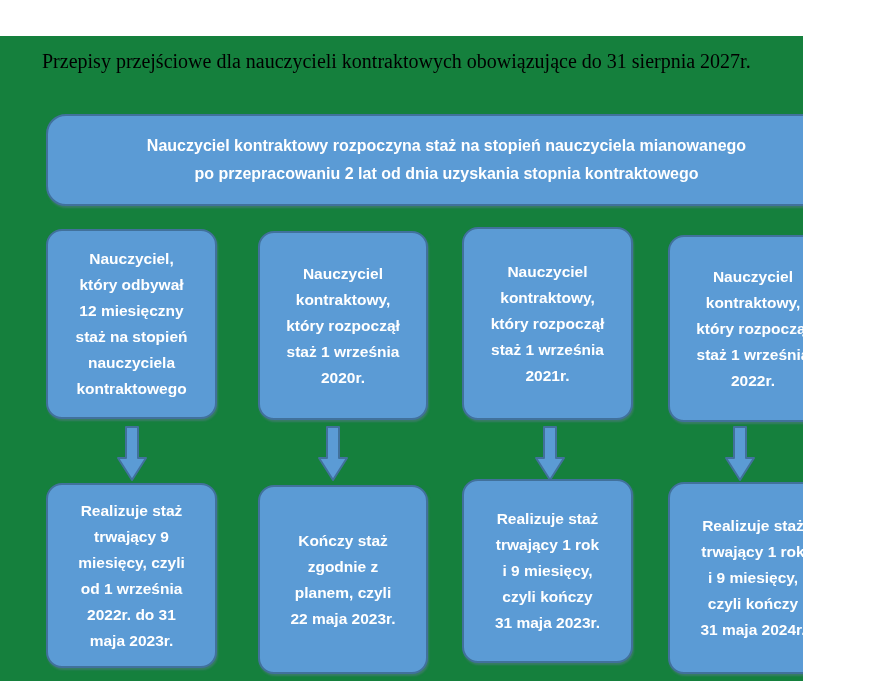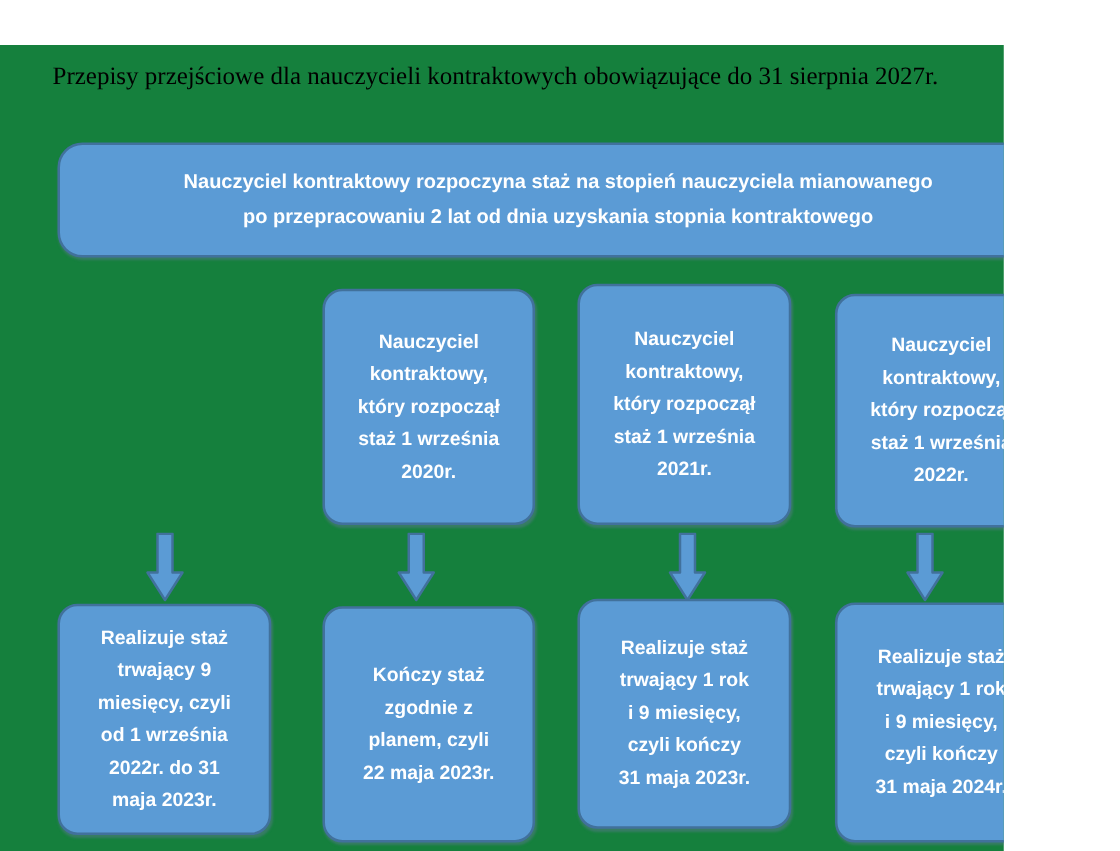--- a/index.html
+++ b/index.html
@@ -87,20 +87,28 @@
 
 <div class="page">
 
   <div class="page-title">Przepisy przejściowe dla nauczycieli kontraktowych obowiązujące do 31 sierpnia 2027r.</div>
 
   <div class="flow-box banner">
     <span class="box-text">Nauczyciel kontraktowy rozpoczyna staż na stopień nauczyciela mianowanego
 po przepracowaniu 2 lat od dnia uzyskania stopnia kontraktowego</span>
   </div>
 
+  <div class="flow-box node top-c1">
+    <span class="box-text">Nauczyciel,
+który odbywał
+12 miesięczny
+staż na stopień
+nauczyciela
+kontraktowego</span>
+  </div>
   <div class="arrow arrow-c1">
     <svg viewBox="0 0 32 56">
       <polygon points="10,1 22,1 22,32 30,32 16,54 2,32 10,32" fill="#5b9bd5" stroke="#41719c" stroke-width="2" stroke-linejoin="round"></polygon>
     </svg>
   </div>
   <div class="flow-box node bot-c1">
     <span class="box-text">Realizuje staż
 trwający 9
 miesięcy, czyli
 od 1 września

